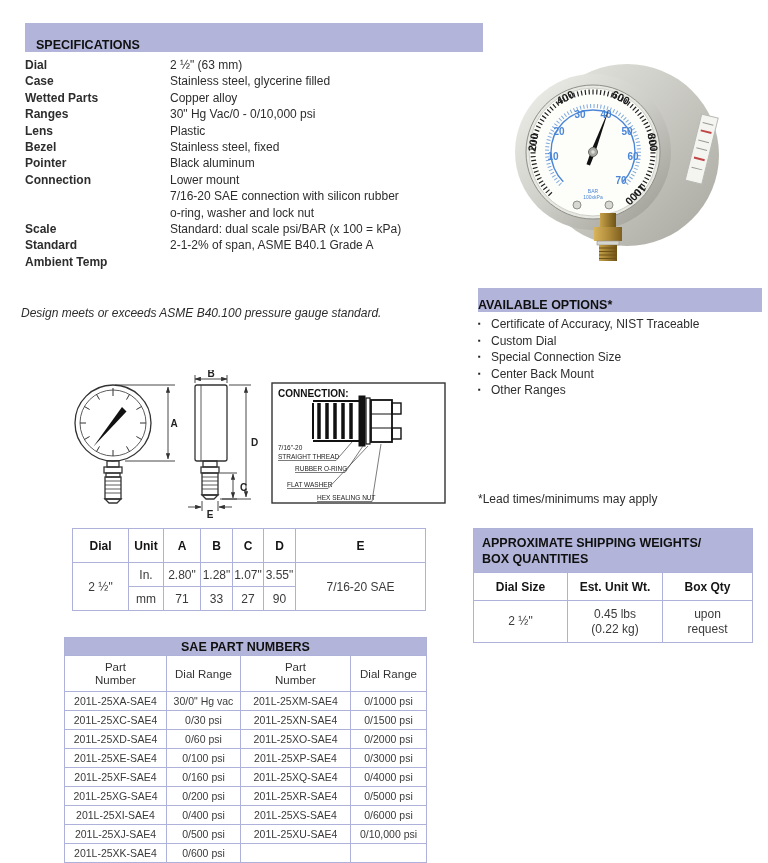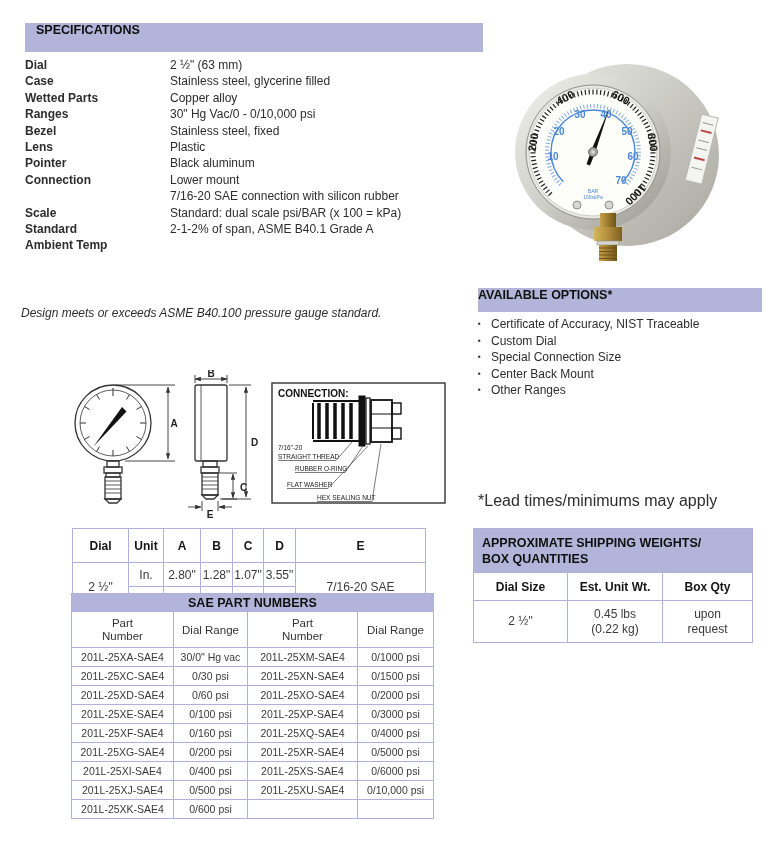--- a/index.html
+++ b/index.html
@@ -4,42 +4,42 @@
 <style>
   * { margin:0; padding:0; box-sizing:border-box; }
   html,body { background:#fff; }
   .page {
     position:relative; width:768px; height:863px; background:#ffffff;
     font-family:"Liberation Sans", sans-serif; color:#2d2d2d; overflow:hidden;
   }
   .abs { position:absolute; }
   .bar {
     background:#b2b5d9; color:#101010; font-weight:bold;
-    font-size:12.5px; display:flex; align-items:flex-start;
+    font-size:12.5px; display:flex; align-items:flex-end;
   }
   
   .spec-list { left:25px; top:57px; width:450px; font-size:12px; line-height:16.4px; }
   .spec-row { display:flex; }
   .spec-label { width:145px; font-weight:bold; flex:none; }
   .spec-value { flex:1; }
   .design-note { left:21px; top:306px; width:460px; font-style:italic; font-size:12px; }
   
   .opt-list { left:478px; top:316px; width:288px; font-size:12px; line-height:16.6px; }
   .opt-item { display:flex; }
   .opt-bullet { width:13px; flex:none; font-size:8px; line-height:16.6px; color:#222; }
-  .lead-note { left:478px; top:492px; font-size:16px; }
+  .lead-note { left:478px; top:492px; font-size:12px; }
   
   table { border-collapse:collapse; table-layout:fixed; }
   td, th { border:1px solid #aeb2da; text-align:center; vertical-align:middle;
            color:#3a3a3a; font-weight:normal; overflow:hidden; }
   .dims-table { left:72px; top:528px; }
   .dims-table td, .dims-table th { font-size:12px; }
   .dims-table th { font-weight:bold; color:#151515; height:34px; }
   .dims-table td { height:24px; }
-  .sae-table { left:64px; top:593px;margin-left:7px; }
+  .sae-table { left:64px; top:637px; }
   .sae-table .title-cell { border:1px solid #aeb2da; height:18px;
         background:#b2b5d9; color:#101010; font-weight:bold; font-size:12.5px; }
   .sae-table .colhead td { height:36px; font-size:11.5px; color:#333; }
   .sae-table .datarow td { height:19px; font-size:10.5px; white-space:nowrap; }
   .hdr-narrow { display:inline-block; width:50px; line-height:13px; }
   .ship-table { left:473px; top:528px; }
   .ship-table .title-cell { background:#b2b5d9; color:#101010; text-align:left;
         font-weight:bold; font-size:12.5px; padding:4px 3px 4px 8px; height:44px; line-height:16px; }
   .ship-table .colhead td { height:28px; font-weight:bold; color:#151515; font-size:12px; }
   .ship-table .datarow td { height:42px; font-size:12px; line-height:15px; }
@@ -73,42 +73,43 @@
           <div>Copper alloy</div>
         </div>
     </div>
     <div class="spec-row">
       <div class="spec-label">Ranges</div>
       <div class="spec-value">
           <div>30" Hg Vac/0 - 0/10,000 psi</div>
         </div>
     </div>
     <div class="spec-row">
+      <div class="spec-label">Lens</div>
+      <div class="spec-value">
+          <div>Plastic</div>
+        </div>
+    </div>
+    <div class="spec-row">
       <div class="spec-label">Bezel</div>
       <div class="spec-value">
           <div>Stainless steel, fixed</div>
-        </div>
-    </div>
-    <div class="spec-row">
-      <div class="spec-label">Lens</div>
-      <div class="spec-value">
-          <div>Plastic</div>
         </div>
     </div>
     <div class="spec-row">
       <div class="spec-label">Pointer</div>
       <div class="spec-value">
           <div>Black aluminum</div>
         </div>
     </div>
     <div class="spec-row">
       <div class="spec-label">Connection</div>
       <div class="spec-value">
         <div>Lower mount</div>
         <div>7/16-20 SAE connection with silicon rubber</div>
+        <div>o-ring, washer and lock nut</div>
       </div>
     </div>
     <div class="spec-row">
       <div class="spec-label">Scale</div>
       <div class="spec-value">
           <div>Standard:  dual scale psi/BAR (x 100 = kPa)</div>
         </div>
     </div>
     <div class="spec-row">
       <div class="spec-label">Standard</div>

